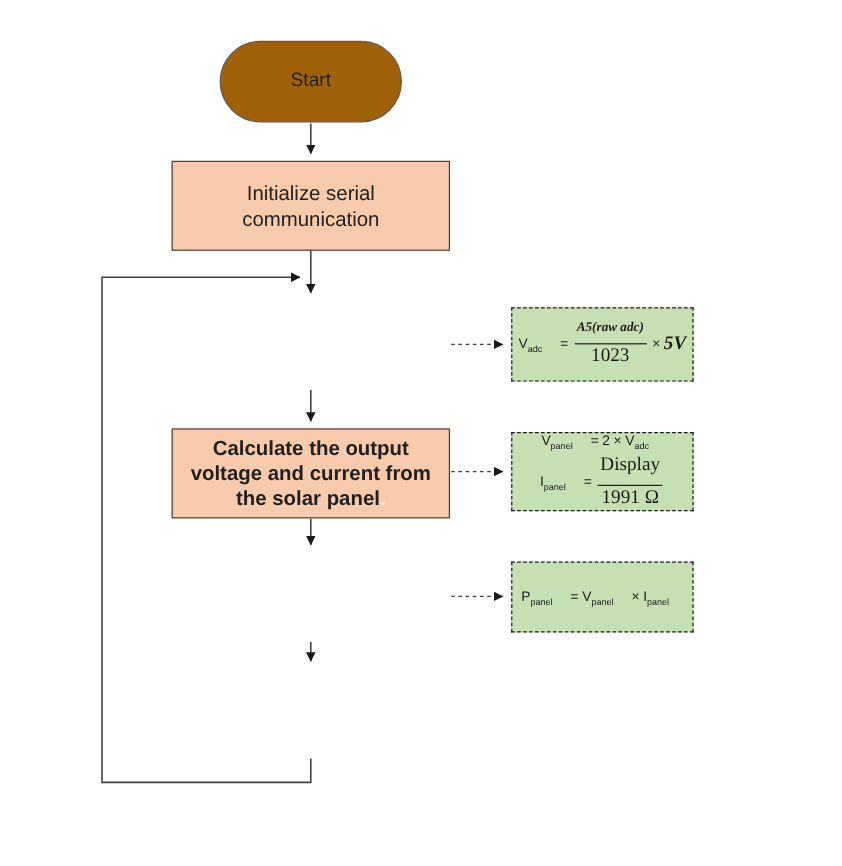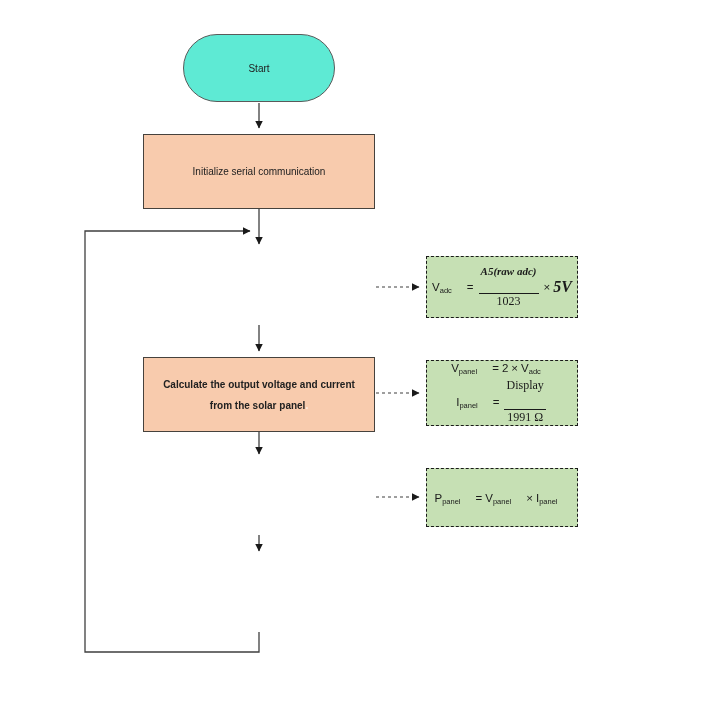--- a/index.html
+++ b/index.html
@@ -22,32 +22,32 @@
   .node {
     position: absolute;
     display: flex;
     align-items: center;
     justify-content: center;
     text-align: center;
   }
   .start {
     left: 183px; top: 34px;
     width: 152px; height: 68px;
-    background: #5eead4;
+    background: #a16207;
     border: 1.5px solid #5a5a5a;
     border-radius: 34px;
-    font-size: 10px;
+    font-size: 16px;
     text-align: center;
   }
   .step {
     left: 143px;
     width: 232px; height: 75px;
     background: #f8cbad;
     border: 1.5px solid #46423d;
-    font-size: 10px;
+    font-size: 17px;
     line-height: 21px;
     padding: 4px 9px;
   }
   .step-1 { top: 134px; }
   .step-2 { top: 250px; }
   .step-3 { top: 357px; font-weight: bold; }
   .step-4 { top: 460px; }
   .step-5 { top: 557px; }
   .hidden-period { color: #fdf2e9; }
   .formula {
@@ -75,32 +75,32 @@
     display: inline-flex;
     flex-direction: column;
     align-items: center;
     vertical-align: middle;
     margin: 0 2px;
     line-height: 1.15;
   }
   .frac .num {
     display: block;
     border-bottom: 1px solid #1a1a1a;
-    padding: 0 2px 16px 2px;
+    padding: 0 2px 6px 2px;
   }
   .frac .den { display: block; padding-top: 1px; }
   .mathit {
     font-family: "Liberation Serif", serif;
     font-style: italic;
     font-weight: bold;
     font-size: 11px;
   }
   .mathnum {
     font-family: "Liberation Serif", serif;
-    font-size: 12px;
+    font-size: 16px;
   }
   .factor {
     font-family: "Liberation Serif", serif;
     font-style: italic;
     font-weight: bold;
     font-size: 16px;
   }
 </style>
 </head>
 <body>

